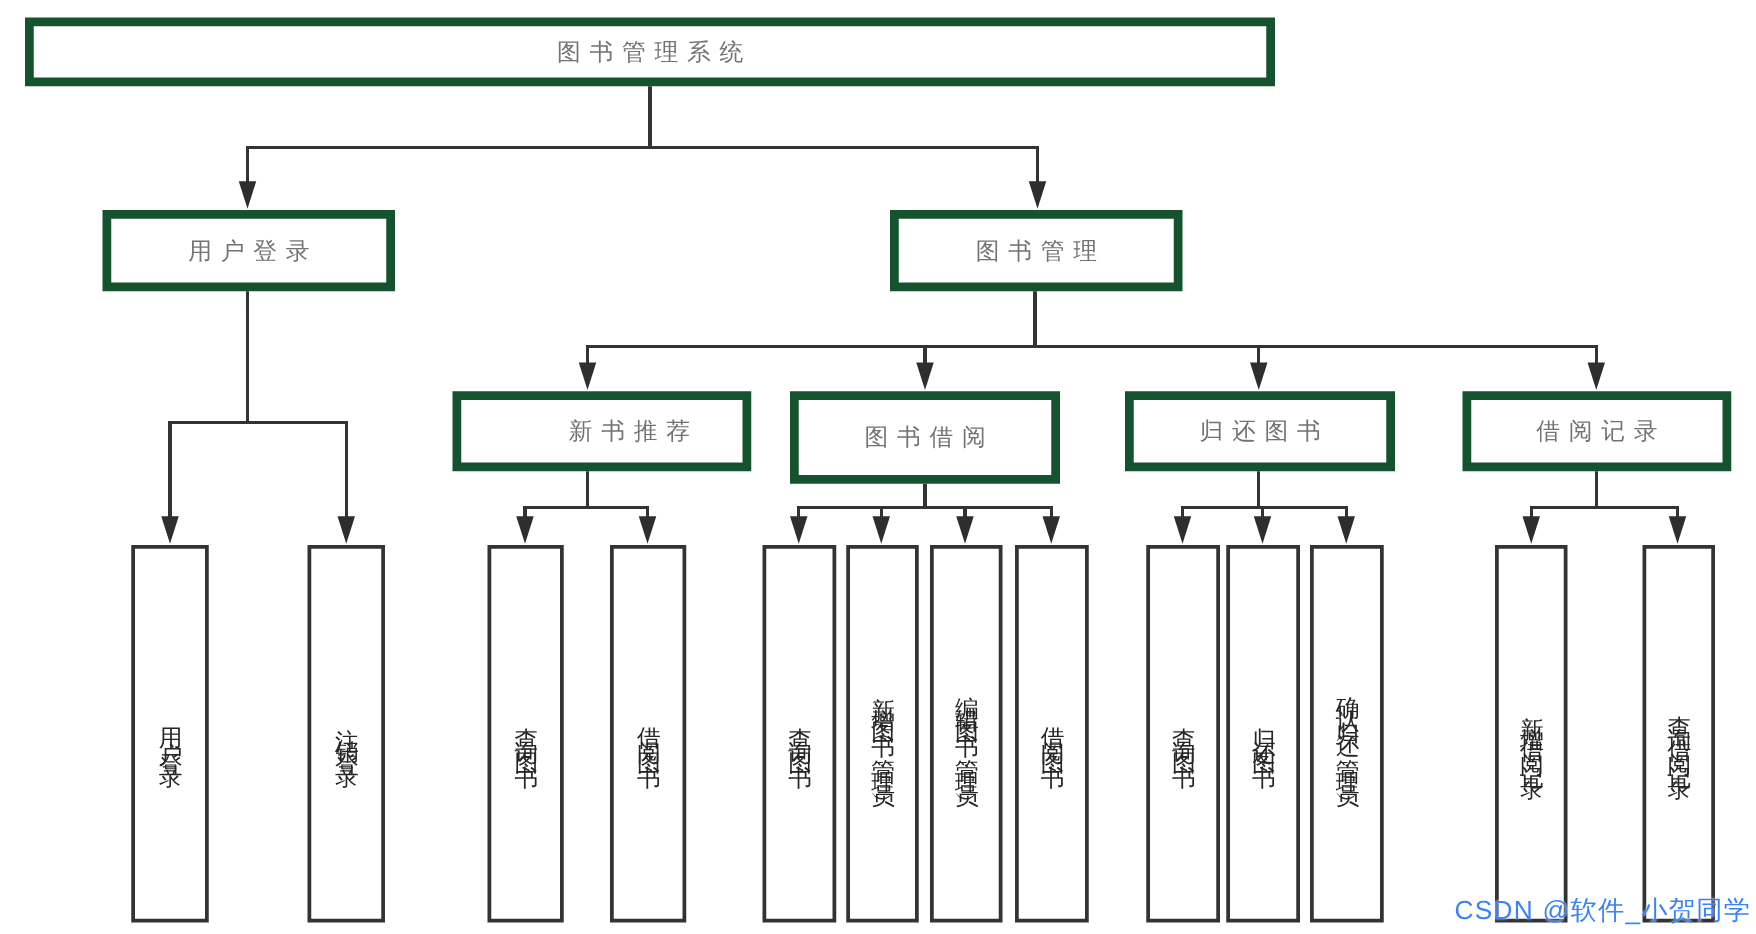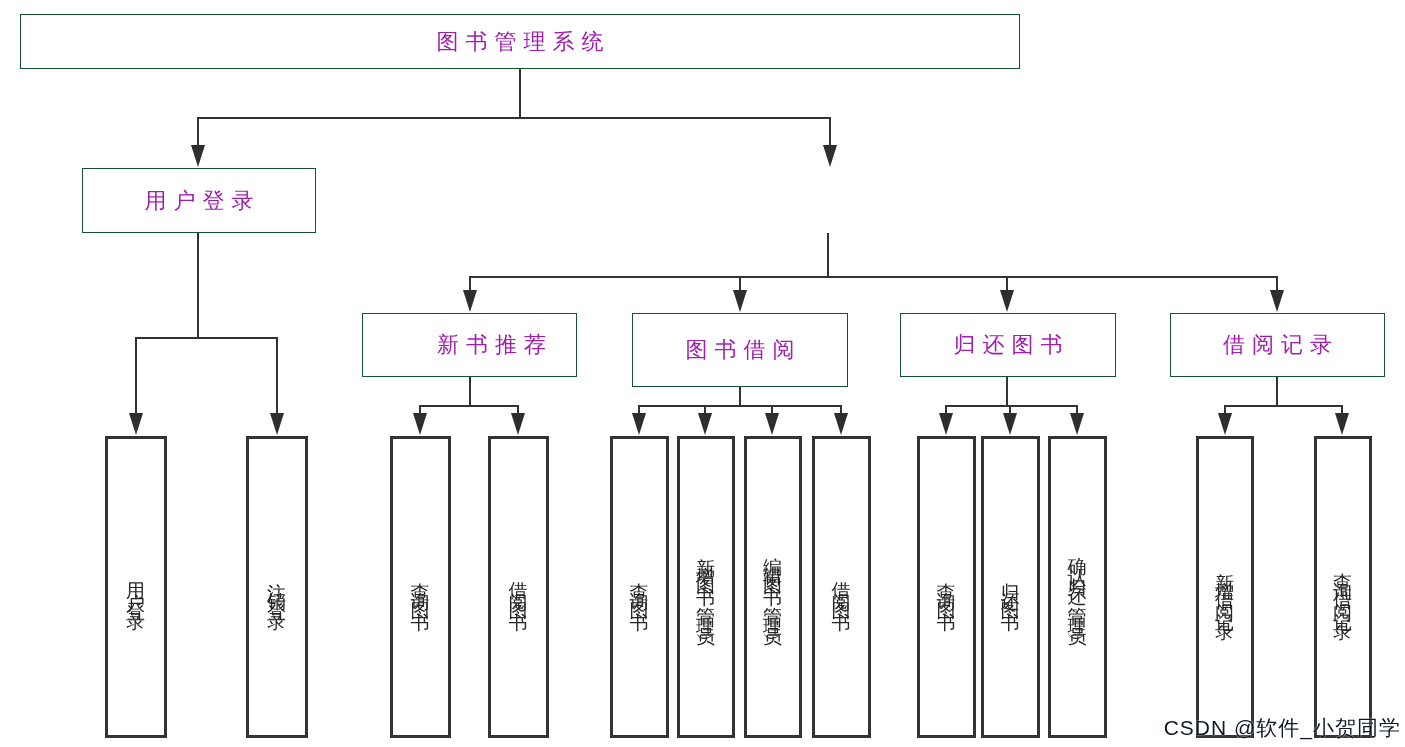--- a/index.html
+++ b/index.html
@@ -17,35 +17,35 @@
   }
   .connectors {
     position: absolute;
     left: 0; top: 0;
     width: 1405px; height: 747px;
   }
   
   .hnode {
     position: absolute;
     box-sizing: border-box;
-    border: 1px solid #14532d;
+    border: 7px solid #14532d;
     background: #ffffff;
     display: flex;
     align-items: center;
     justify-content: center;
-    font-size: 22px;
+    font-size: 19px;
     letter-spacing: 7px;
     text-indent: 7px; 
-    color: #a21caf;
+    color: #737373;
     white-space: nowrap;
   }
   .n-root  { left: 20px;   top: 14px;  width: 1000px; height: 55px; }
   .n-login { left: 82px;   top: 168px; width: 234px;  height: 65px; }
   .n-mgmt  { left: 712px;  top: 168px; width: 234px;  height: 65px; }
-  .n-nbr   { left: 362px;  top: 313px; width: 215px;  height: 64px; padding-left: 44px; }
+  .n-nbr   { left: 362px;  top: 313px; width: 239px;  height: 64px; padding-left: 44px; }
   .n-bb    { left: 632px;  top: 313px; width: 216px;  height: 74px; }
   .n-cb    { left: 900px;  top: 313px; width: 216px;  height: 64px; }
   .n-br    { left: 1170px; top: 313px; width: 215px;  height: 64px; }
   
   .vnode {
     position: absolute;
     top: 436px;
     height: 302px;
     box-sizing: border-box;
     border: 3px solid #333333;
@@ -74,21 +74,21 @@
   .v-cb-r    { left: 981px;  width: 59px; }
   .v-cb-c    { left: 1048px; width: 59px; }
   .v-br-add  { left: 1196px; width: 58px; }
   .v-br-q    { left: 1314px; width: 58px; }
   .watermark {
     position: absolute;
     right: 4px;
     top: 714px;
     font-size: 21px;
     letter-spacing: 1px;
-    color: #0f172a;
+    color: #3b82f6;
     text-shadow: 0 0 2px #ffffff;
     white-space: nowrap;
   }
 </style>
 </head>
 <body>
 
 <div class="canvas">
 
   <svg class="connectors" width="1405" height="747" viewBox="0 0 1405 747" xmlns="http://www.w3.org/2000/svg">
@@ -153,20 +153,21 @@
       <polygon points="1003,413 1017,413 1010,435"></polygon>
       <polygon points="1070,413 1084,413 1077,435"></polygon>
       <polygon points="1218,413 1232,413 1225,435"></polygon>
       <polygon points="1335,413 1349,413 1342,435"></polygon>
     </g>
   </svg>
 
   <div class="hnode n-root">图书管理系统</div>
 
   <div class="hnode n-login">用户登录</div>
+  <div class="hnode n-mgmt">图书管理</div>
 
   <div class="hnode n-nbr">新书推荐</div>
   <div class="hnode n-bb">图书借阅</div>
   <div class="hnode n-cb">归还图书</div>
   <div class="hnode n-br">借阅记录</div>
 
   <div class="vnode v-login">
     <span class="vtext">用户登录</span>
   </div>
   <div class="vnode v-logout">

